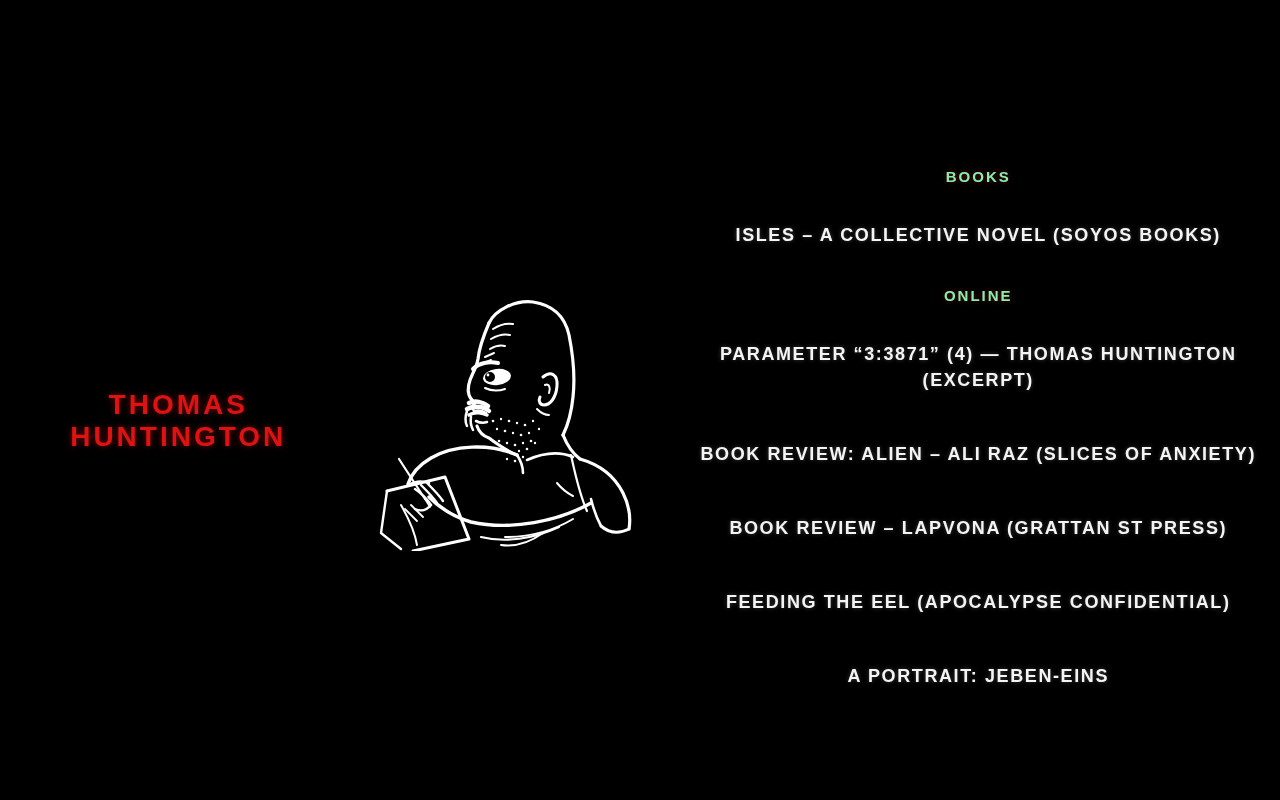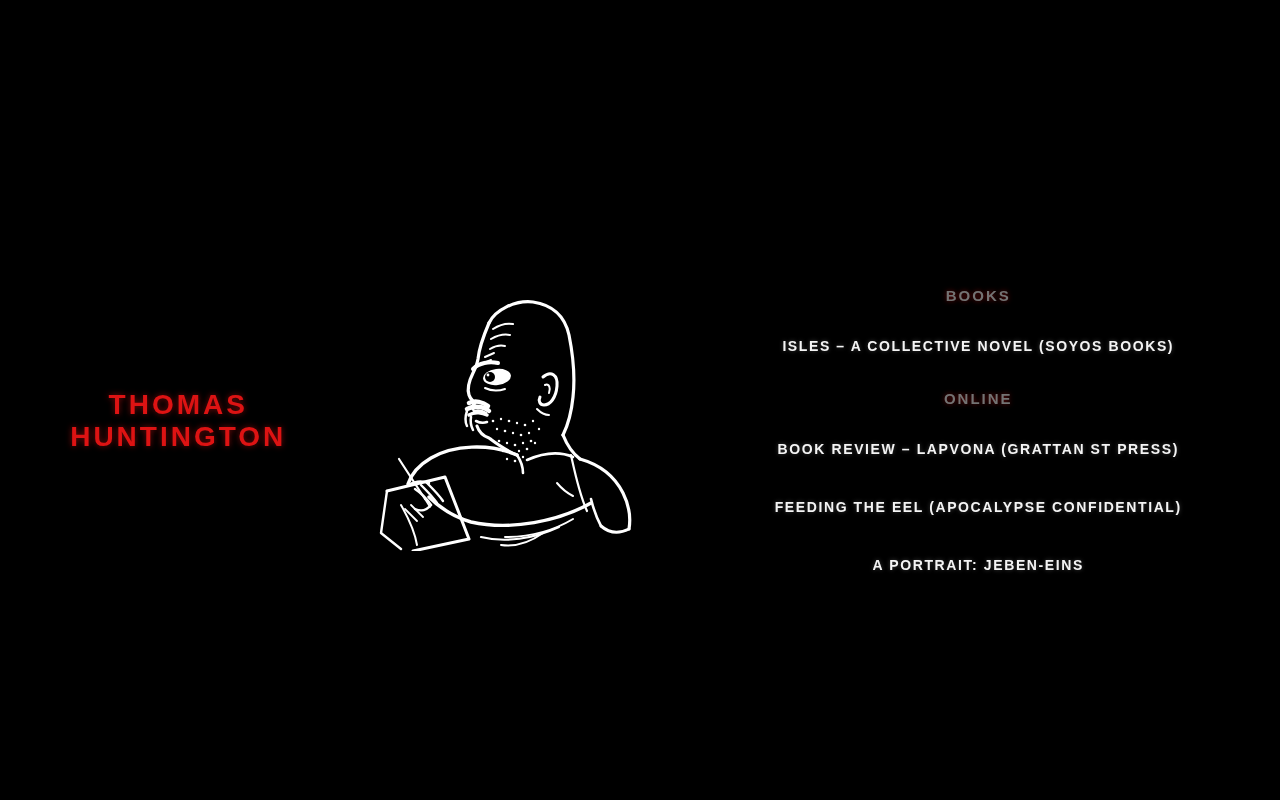--- a/index.html
+++ b/index.html
@@ -38,33 +38,33 @@
     line-height: 0;
   }
   .links-col {
     display: flex;
     flex-direction: column;
     align-items: center;
     width: 620px;
   }
   .section-heading {
     margin: 15px 0 13px 0;
-    color: #737373;
+    color: #86efac;
     font-size: 15px;
     font-weight: bold;
     letter-spacing: 2px;
     text-transform: uppercase;
     text-shadow: 0 0 5px rgba(210, 20, 20, 0.5);
     text-align: center;
   }
   .site-link {
     display: block;
-    margin: 16px 0;
+    margin: 24px 0;
     color: #f4f4f4;
-    font-size: 14px;
+    font-size: 18px;
     font-weight: bold;
     letter-spacing: 1.6px;
     line-height: 26px;
     text-transform: uppercase;
     text-decoration: none;
     text-align: center;
     white-space: pre-line;
     cursor: pointer;
     text-shadow: 0 0 4px rgba(255, 255, 255, 0.25);
   }
@@ -180,19 +180,22 @@
       <path class="sketch-stroke" stroke-width="1.8" d="M54,212 L66,224"></path>
     </svg>
   </div>
 
   <div class="links-col">
 
     <div class="section-heading">BOOKS</div>
     <a class="site-link">ISLES – A COLLECTIVE NOVEL (SOYOS BOOKS)</a>
 
     <div class="section-heading">ONLINE</div>
+    <a class="site-link">PARAMETER “3:3871” (4) — THOMAS HUNTINGTON
+(EXCERPT)</a>
+    <a class="site-link">BOOK REVIEW: ALIEN – ALI RAZ (SLICES OF ANXIETY)</a>
     <a class="site-link">BOOK REVIEW – LAPVONA (GRATTAN ST PRESS)</a>
     <a class="site-link">FEEDING THE EEL (APOCALYPSE CONFIDENTIAL)</a>
     <a class="site-link">A PORTRAIT: JEBEN-EINS</a>
 
   </div>
 
 </div>
 
 </body></html>

